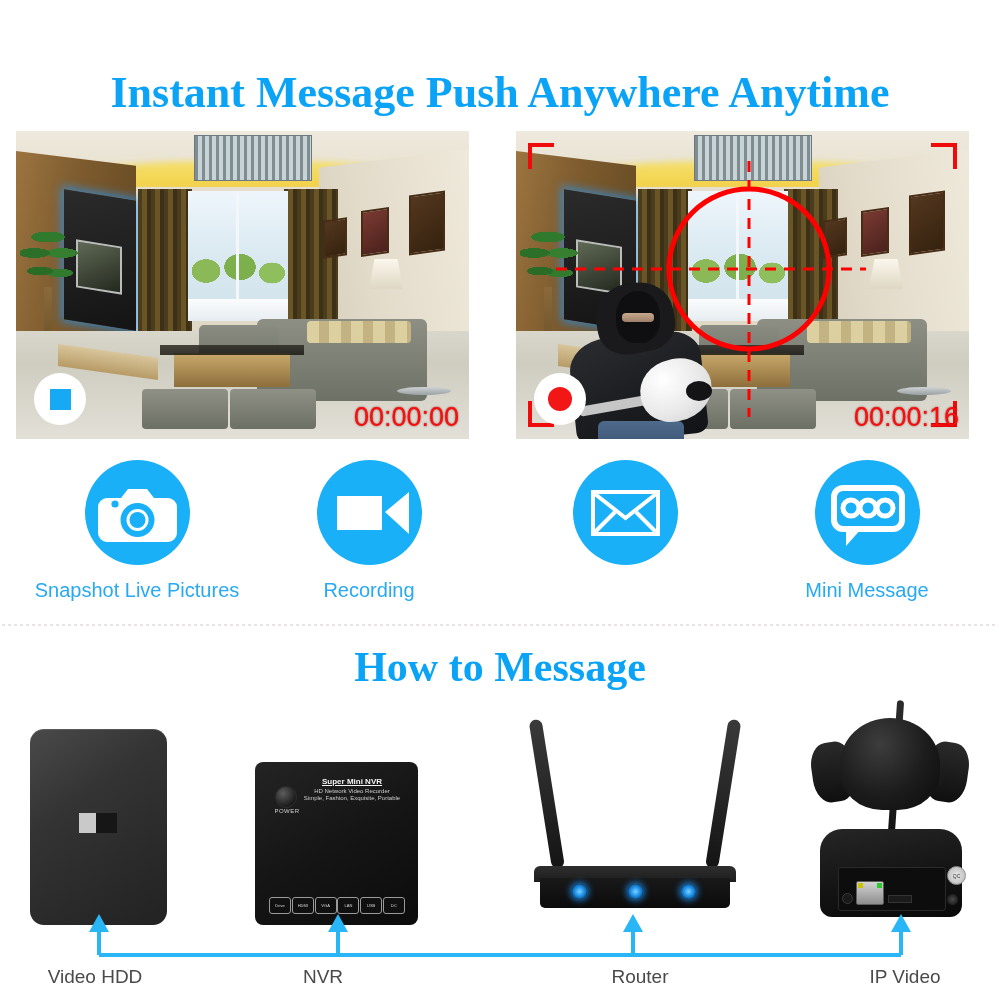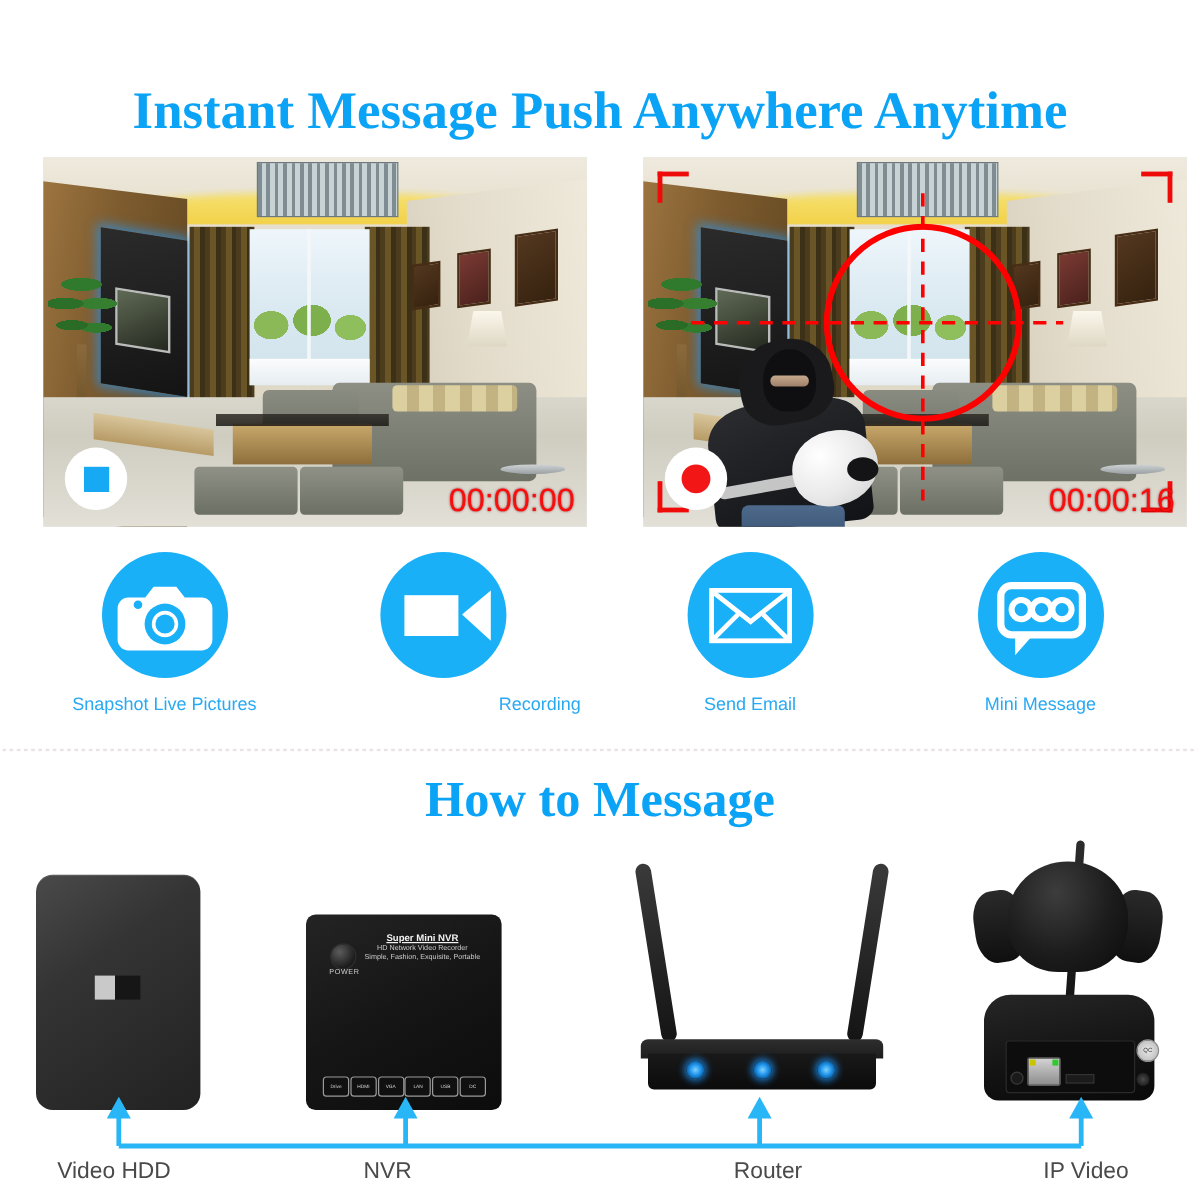--- a/index.html
+++ b/index.html
@@ -30,21 +30,21 @@
 
   #divider {
     position:absolute; left: 2px; top: 624px; width: 996px; height: 2px;
     background-image: linear-gradient(to right, #e9e3e6 0 3px, transparent 3px 6px);
     background-size: 6px 2px;
   }
 
   
   .panel {
     position: absolute; top: 131px; width: 453px; height: 308px;
-    overflow: hidden; background: #e5e5e5; margin-left: 20px;
+    overflow: hidden; background: #fde047;
   }
   #panel-left  { left: 16px; }
   #panel-right { left: 516px; }
 
   
   .room { position:absolute; inset:0; overflow:hidden; }
   .room .ceiling {
     position:absolute; left:0; top:0; width:100%; height:62px;
     background: linear-gradient(180deg,#efeade 0%, #e8e2d2 55%, #ddd6c4 100%);
   }
@@ -241,25 +241,25 @@
 
   .crosshair { position:absolute; left: 0; top: 0; width: 100%; height: 100%; pointer-events:none; }
 
   
   .feature { position:absolute; width: 230px; text-align:center; }
   .feature .circle {
     width: 105px; height: 105px; border-radius: 50%; background:#19b0f7;
     margin: 0 auto; position: relative;
   }
   .feature .flabel {
-    margin-top: 14px; font-size: 15px; color:#28a9f2;
+    margin-top: 14px; font-size: 20px; color:#28a9f2;
     font-family: "Liberation Sans", sans-serif; white-space: nowrap;
   }
   #feature-0 { left: 22px;  top: 460px; }
-  #feature-1 { left: 254px; top: 460px; text-align: right; }
+  #feature-1 { left: 254px; top: 460px; }
   #feature-2 { left: 510px; top: 460px; }
   #feature-3 { left: 752px; top: 460px; }
 
   
   .device { position:absolute; }
 
   
   #dev-hdd { left: 30px; top: 729px; width: 137px; height: 196px; }
   #dev-hdd .shell {
     width:100%; height:100%; border-radius: 14px;
@@ -526,21 +526,20 @@
   </div>
 
   <div class="feature" id="feature-2">
     <div class="circle">
       <svg viewBox="0 0 105 105" width="105" height="105">
         <rect x="20" y="32" width="65" height="42" fill="none" stroke="#ffffff" stroke-width="4"></rect>
         <path d="M22 34 L52.5 58 L83 34" fill="none" stroke="#ffffff" stroke-width="4"></path>
         <path d="M22 72 L42 52 M83 72 L63 52" fill="none" stroke="#ffffff" stroke-width="4"></path>
       </svg>
     </div>
-    <div class="flabel">Send Email</div>
   </div>
 
   <div class="feature" id="feature-3">
     <div class="circle">
       <svg viewBox="0 0 105 105" width="105" height="105">
         <rect x="19" y="28" width="68" height="41" rx="9" fill="none" stroke="#ffffff" stroke-width="6"></rect>
         <path d="M31 68 L31 86 L47 68 Z" fill="#ffffff"></path>
         <circle cx="36" cy="48" r="8" fill="none" stroke="#ffffff" stroke-width="5"></circle>
         <circle cx="53" cy="48" r="8" fill="none" stroke="#ffffff" stroke-width="5"></circle>
         <circle cx="70" cy="48" r="8" fill="none" stroke="#ffffff" stroke-width="5"></circle>

